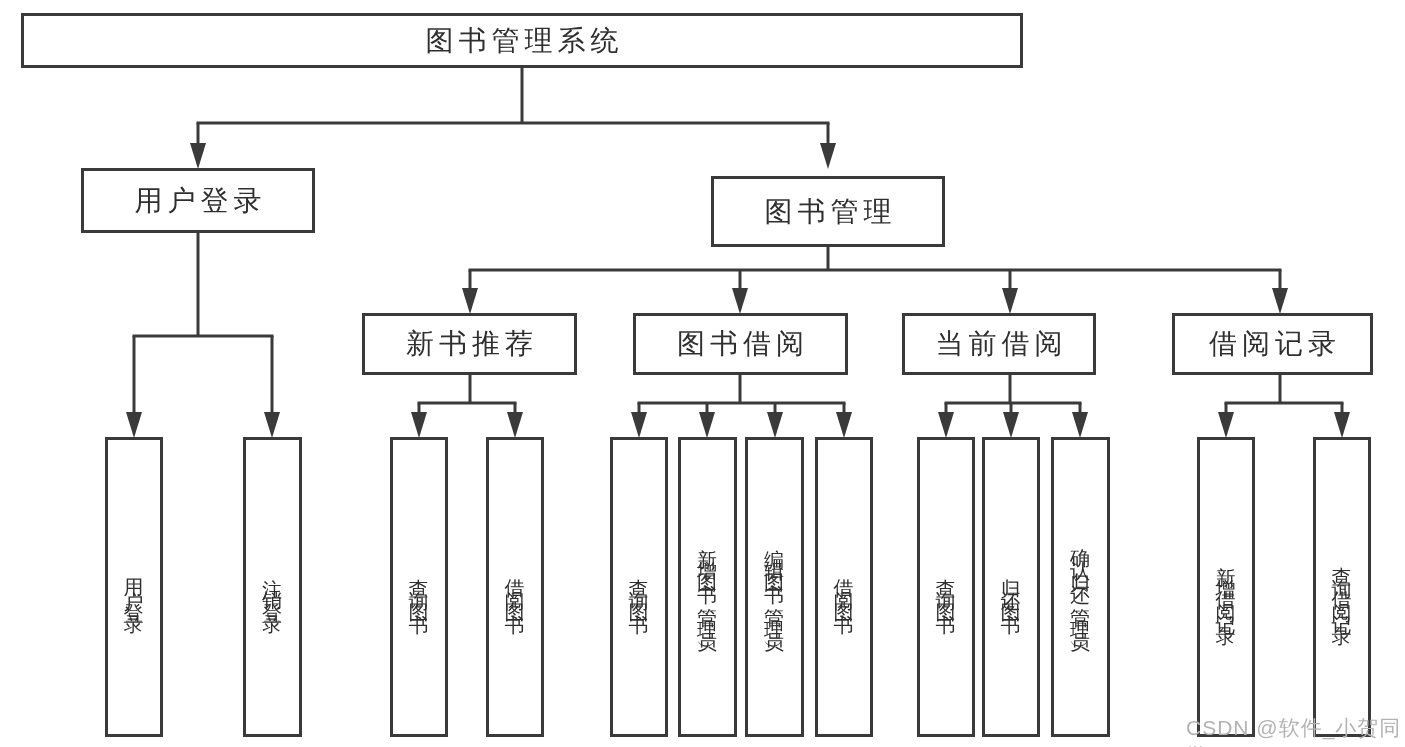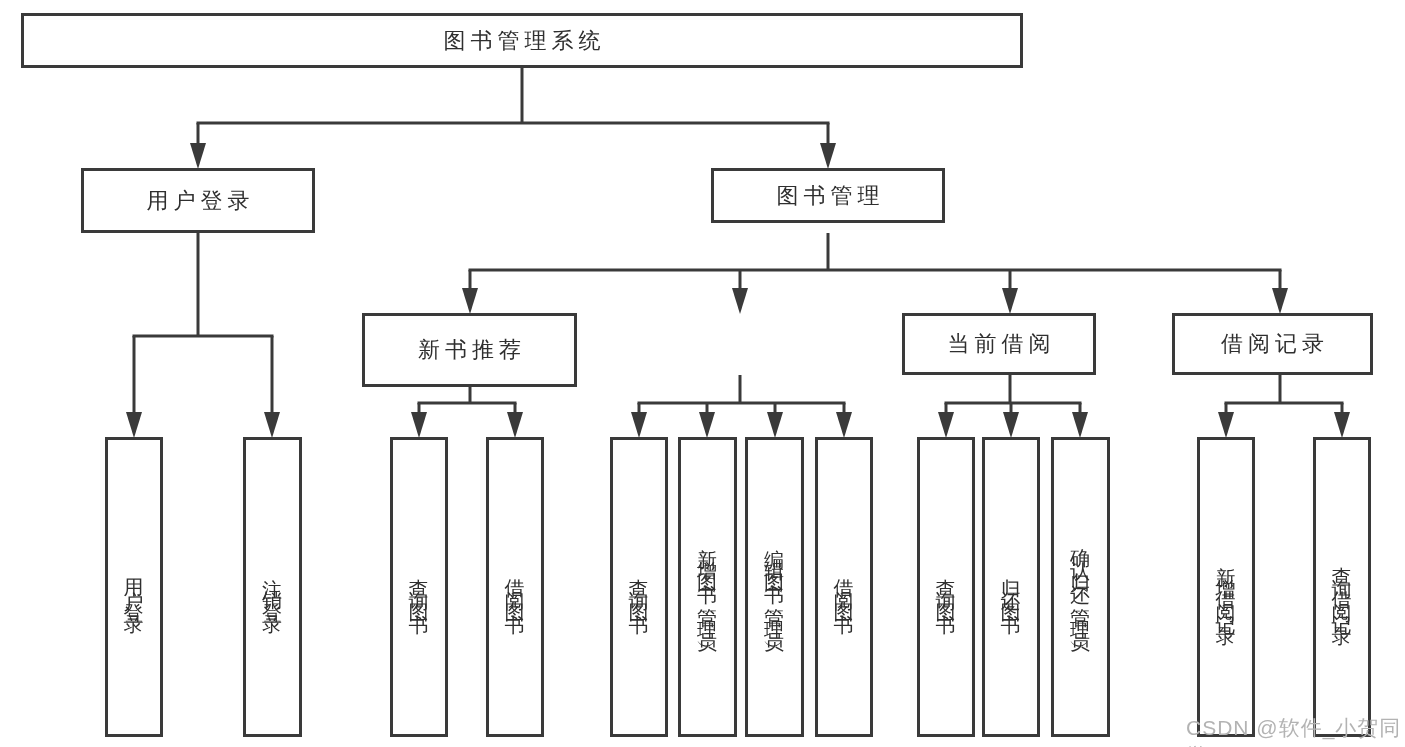--- a/index.html
+++ b/index.html
@@ -13,21 +13,21 @@
   .wires path { stroke: var(--color-line,#3a3a3a); stroke-width:3; fill:none; }
   .wires polygon { fill: var(--color-line,#3a3a3a); stroke:none; }
   .node {
     position:absolute; box-sizing:border-box; z-index:2;
     border:3px solid var(--color-line,#3a3a3a);
     background: var(--color-box_fill,#ffffff);
     color: var(--color-text,#2f2f2f);
     display:flex; align-items:center; justify-content:center;
     white-space:nowrap;
   }
-  .hnode { font-size:22px; letter-spacing:5px; text-indent:5px; }
+  .hnode { font-size:28px; letter-spacing:5px; text-indent:5px; }
   .vnode {
     writing-mode:vertical-rl; text-orientation:mixed;
     font-size:20px; letter-spacing:12px; line-height:1;
   }
   .watermark {
     position:absolute; left:1186px; top:714px; z-index:5;
     font-size:21px; letter-spacing:1px;
     color: var(--color-watermark,#b3b3b3);
   }
 </style>
@@ -108,23 +108,24 @@
       <path d="M1226 403 V416"></path>
       <path d="M1342 403 V416"></path>
       <polygon points="1218,412 1234,412 1226,438"></polygon>
       <polygon points="1334,412 1350,412 1342,438"></polygon>
     </g>
   </svg>
 
   <div class="node hnode" style="left:21px;top:13px;width:1002px;height:55px">图书管理系统</div>
 
   <div class="node hnode" style="left:81px;top:168px;width:234px;height:65px">用户登录</div>
-  <div class="node hnode" style="left:711px;top:168px;width:234px;height:55px">图书管理</div>
+  <div class="node hnode" style="left:711px;top:176px;width:234px;height:71px">图书管理</div>
 
-  <div class="node hnode" style="left:362px;top:313px;width:215px;height:74px">新书推荐</div>
+  <div class="node hnode" style="left:362px;top:313px;width:215px;height:62px">新书推荐</div>
+  <div class="node hnode" style="left:633px;top:313px;width:215px;height:62px">图书借阅</div>
   <div class="node hnode" style="left:902px;top:313px;width:194px;height:62px">当前借阅</div>
   <div class="node hnode" style="left:1172px;top:313px;width:201px;height:62px">借阅记录</div>
 
   <div class="node vnode" style="left:105px;top:437px;width:58px;height:300px">用户登录</div>
   <div class="node vnode" style="left:243px;top:437px;width:59px;height:300px">注销登录</div>
 
   <div class="node vnode" style="left:390px;top:437px;width:58px;height:300px">查询图书</div>
   <div class="node vnode" style="left:486px;top:437px;width:58px;height:300px">借阅图书</div>
 
   <div class="node vnode" style="left:610px;top:437px;width:58px;height:300px">查询图书</div>

